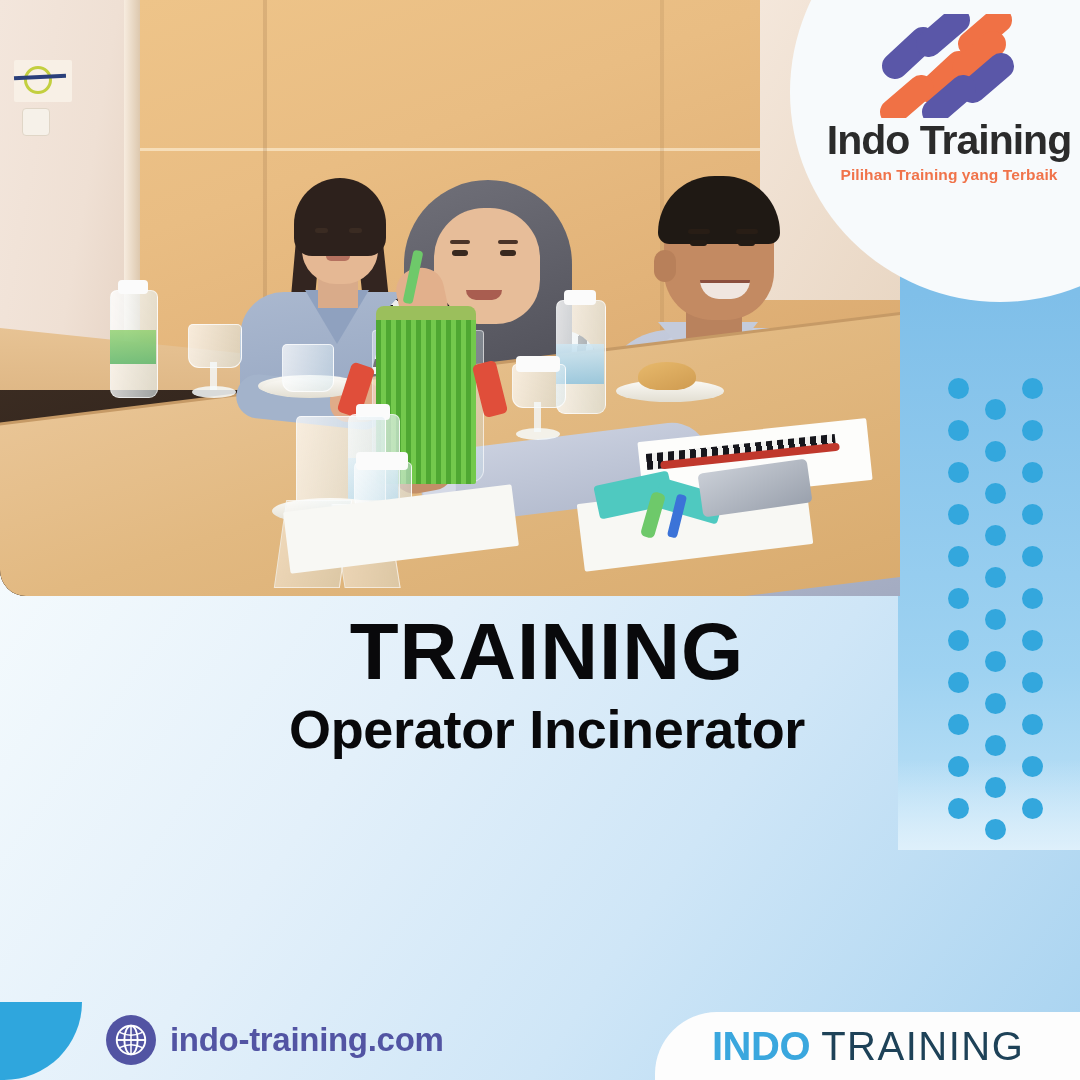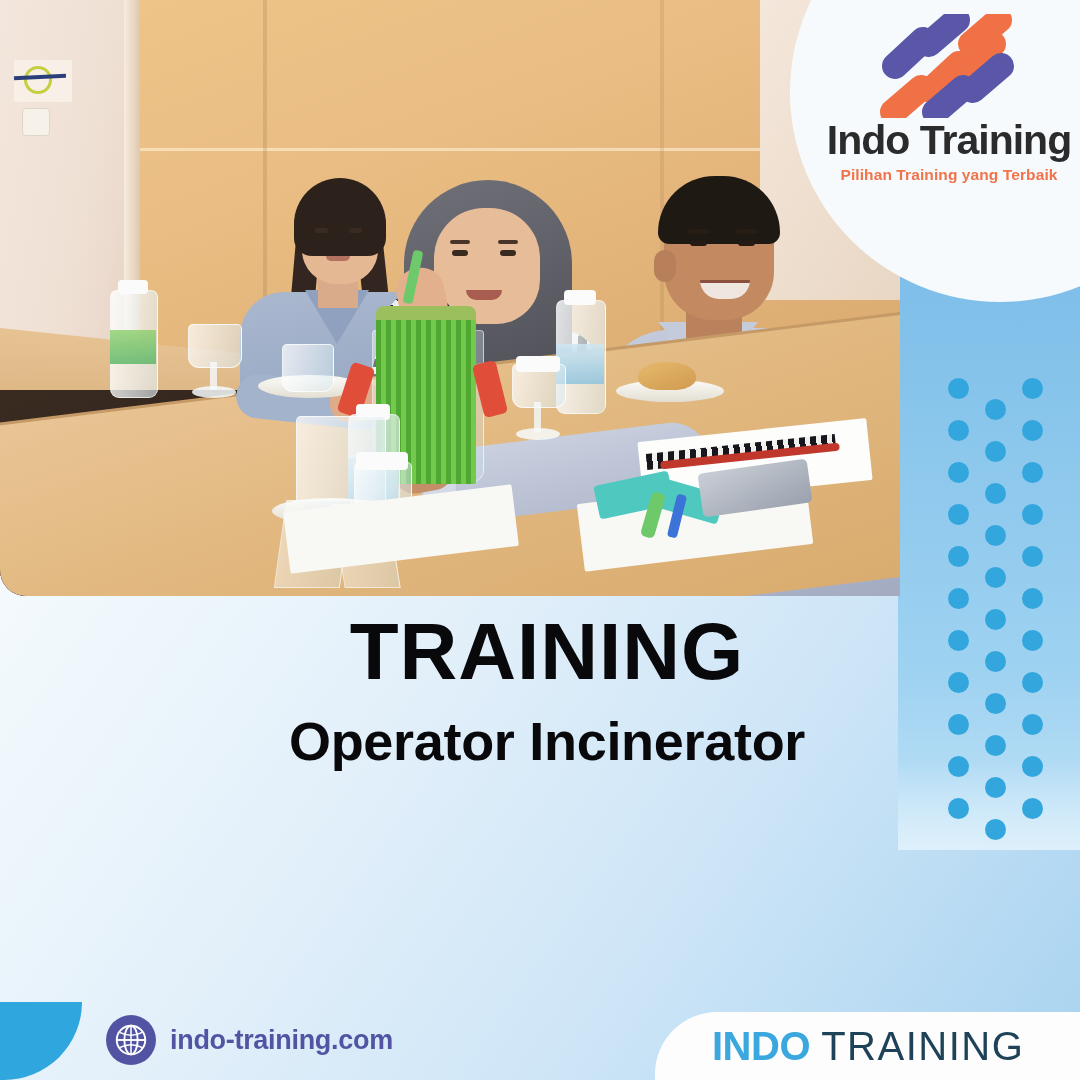--- a/index.html
+++ b/index.html
@@ -205,36 +205,36 @@
   .dot{position:absolute;width:21px;height:21px;border-radius:50%;background:#33a7dd;}
 
   
   .headline{
     position:absolute;left:0;top:612px;width:1080px;
     text-align:center;
   }
   .h-main{font-size:80px;font-weight:700;color:#09090b;letter-spacing:1px;
     line-height:1;padding-left:14px;}
   .h-sub{font-size:54px;font-weight:700;color:#09090b;letter-spacing:-.3px;
-    line-height:1;margin-top:22px;padding-left:14px;}
+    line-height:1;margin-top:10px;padding-left:14px;}
 
   
   .bl-shape{position:absolute;left:0;top:1002px;width:82px;height:78px;
     background:#2fa6dd;border-bottom-right-radius:82px;}
   .br-panel{position:absolute;left:655px;top:1012px;width:425px;height:68px;
     background:#fdfdfd;border-top-left-radius:62px;}
   .br-text{position:absolute;left:712px;top:1021px;font-size:40px;line-height:50px;
     white-space:nowrap;}
   .br-bold{font-weight:700;color:#3aa7de;letter-spacing:-.5px;}
   .br-thin{font-weight:400;color:#1e4258;letter-spacing:1.5px;}
 
   .site{position:absolute;left:106px;top:1015px;display:flex;align-items:center;gap:14px;}
   .globe{width:50px;height:50px;border-radius:50%;background:#5254a3;
     display:flex;align-items:center;justify-content:center;}
-  .site-txt{font-size:27px;font-weight:700;color:#5254a3;letter-spacing:-.3px;}
+  .site-txt{font-size:33px;font-weight:700;color:#5254a3;letter-spacing:-.3px;}
 </style>
 </head>
 <body>
 
 <div class="poster">
 
   <div class="right-panel"></div>
   <div class="right-panel-fade"></div>
 
   <div class="photo">

